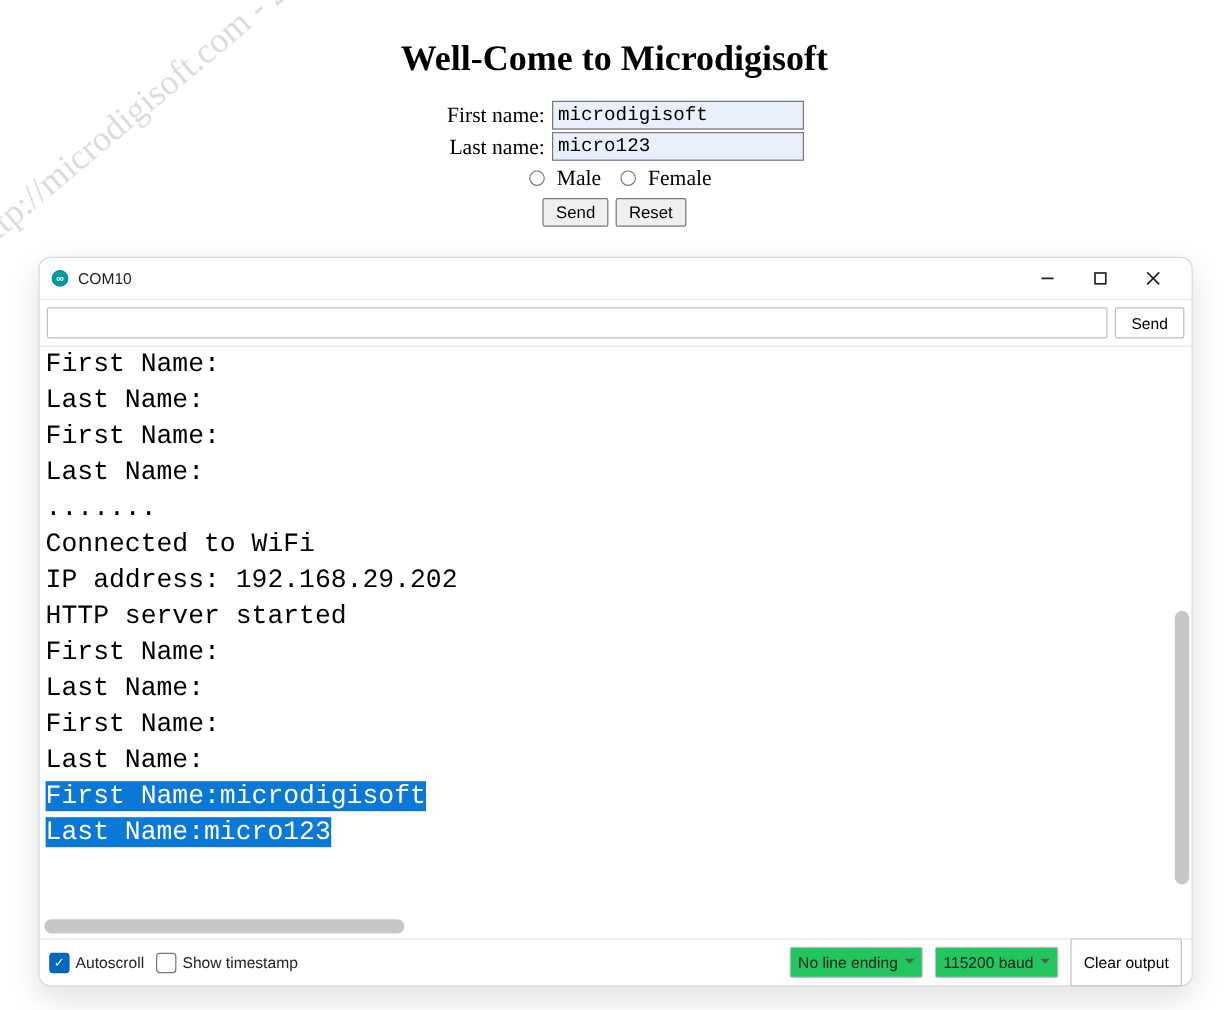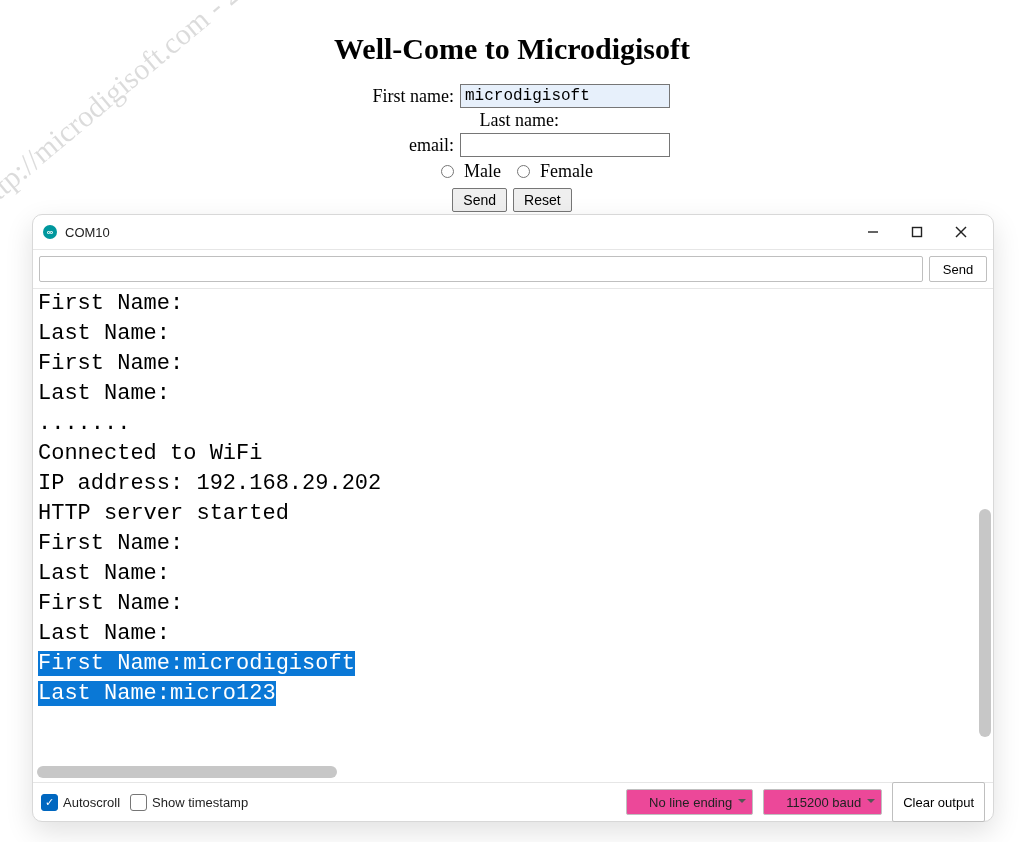--- a/index.html
+++ b/index.html
@@ -28,42 +28,39 @@
 .sw-line{display:block}
 .sw-sel{background:#0a78d6;color:#fff}
 .sw-vscroll{position:absolute;right:2px;top:220px;width:12px;height:228px;background:#c7c7c7;border-radius:6px}
 .sw-hscroll-track{position:absolute;left:4px;right:18px;bottom:4px;height:12px}
 .sw-hscroll{position:absolute;left:0;top:0;width:300px;height:12px;background:#c7c7c7;border-radius:6px}
 .sw-footer{display:flex;align-items:center;height:38px;padding:0 8px;gap:10px;border-top:1px solid #e6e6e6;font:13px Arial;color:#222}
 .sw-footer .spacer{flex:1}
 .sw-check{display:flex;align-items:center;gap:5px}
 .sw-checkbox{width:15px;height:15px;border:1px solid #767676;border-radius:3px;display:inline-flex;align-items:center;justify-content:center;background:#fff}
 .sw-checkbox.checked{background:#0067c0;border-color:#0067c0;color:#fff;font-size:11px}
-.sw-select{height:24px;border:1px solid #bfbfbf;border-radius:2px;padding:0 20px 0 22px;display:inline-flex;align-items:center;background:#ec4899;position:relative;font:13px Arial}
+.sw-select{height:24px;border:1px solid #bfbfbf;border-radius:2px;padding:0 20px 0 6px;display:inline-flex;align-items:center;background:#22c55e;position:relative;font:13px Arial}
 .sw-select::after{content:"";position:absolute;right:6px;top:9px;border:4px solid transparent;border-top-color:#555}
 .sw-btn{height:40px;border:1px solid #bfbfbf;border-radius:2px;background:#fff;padding:0 10px;font:13px Arial}
 </style>
 </head>
 <body>
 
 <div class="watermark">http://microdigisoft.com - 20:15</div>
 
 <h1 class="page-title">Well-Come to Microdigisoft</h1>
 
 <div class="form">
   <div class="form-row">
     <label>First name:</label>
     <input type="text" class="filled" value="microdigisoft" style="">
   </div>
   <div class="form-row">
     <label>Last name:</label>
-  </div>
-  <div class="form-row">
-    <label>email:</label>
-    <input type="text" value="" style="">
+    <input type="text" class="filled" value="micro123" style="">
   </div>
   <div class="radio-row">
     <input type="radio" name="g" style="">
     <span>Male</span>
     <input type="radio" name="g" style="">
     <span>Female</span>
   </div>
   <div class="btn-row">
     <button>Send</button>
     <button>Reset</button>

